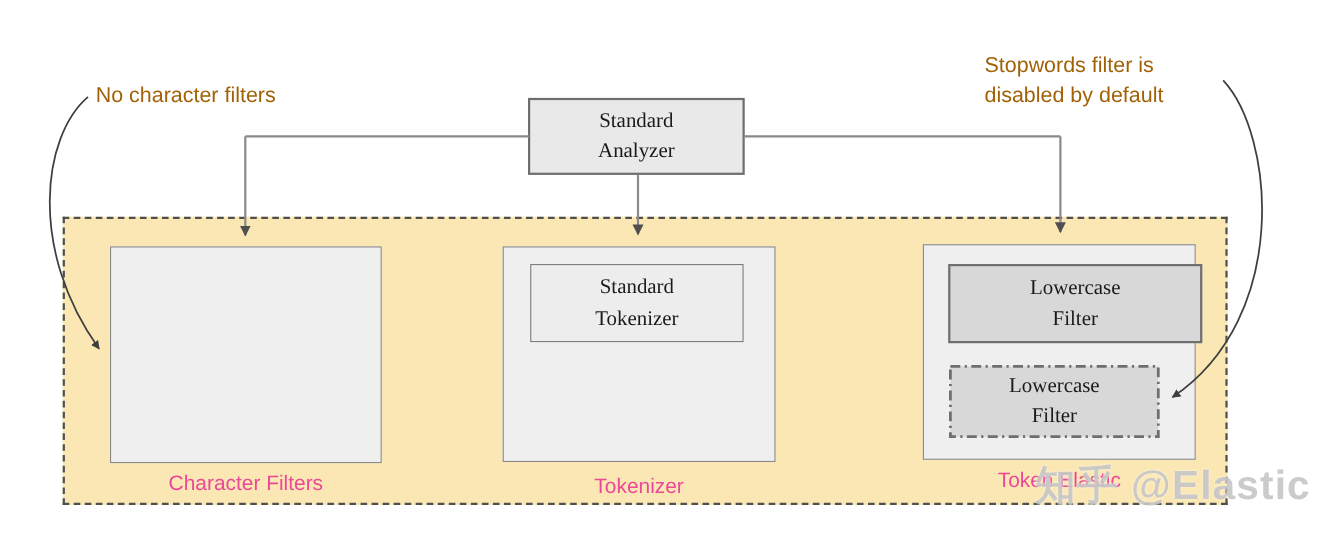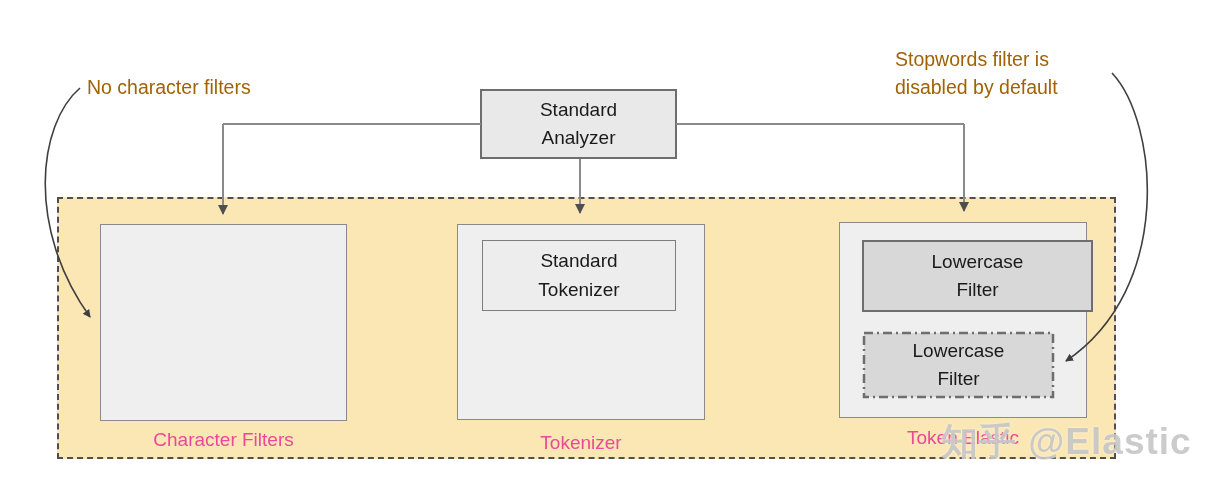--- a/index.html
+++ b/index.html
@@ -31,20 +31,21 @@
     box-sizing: border-box;
     display: flex;
     align-items: center;
     justify-content: center;
     text-align: center;
     white-space: pre-line;
     font-size: 19px;
     line-height: 1.5;
     color: #1a1a1a;
     z-index: 2;
+    font-family: Liberation Serif, serif;
   }
   .stage-box {
     background: #EFEFEF;
     border: 1.5px solid #8a8a8a;
   }
   .analyzer-box {
     left: 480px; top: 89px;
     width: 197px; height: 70px;
     background: #E9E9E9;
     border: 2px solid #6e6e6e;

